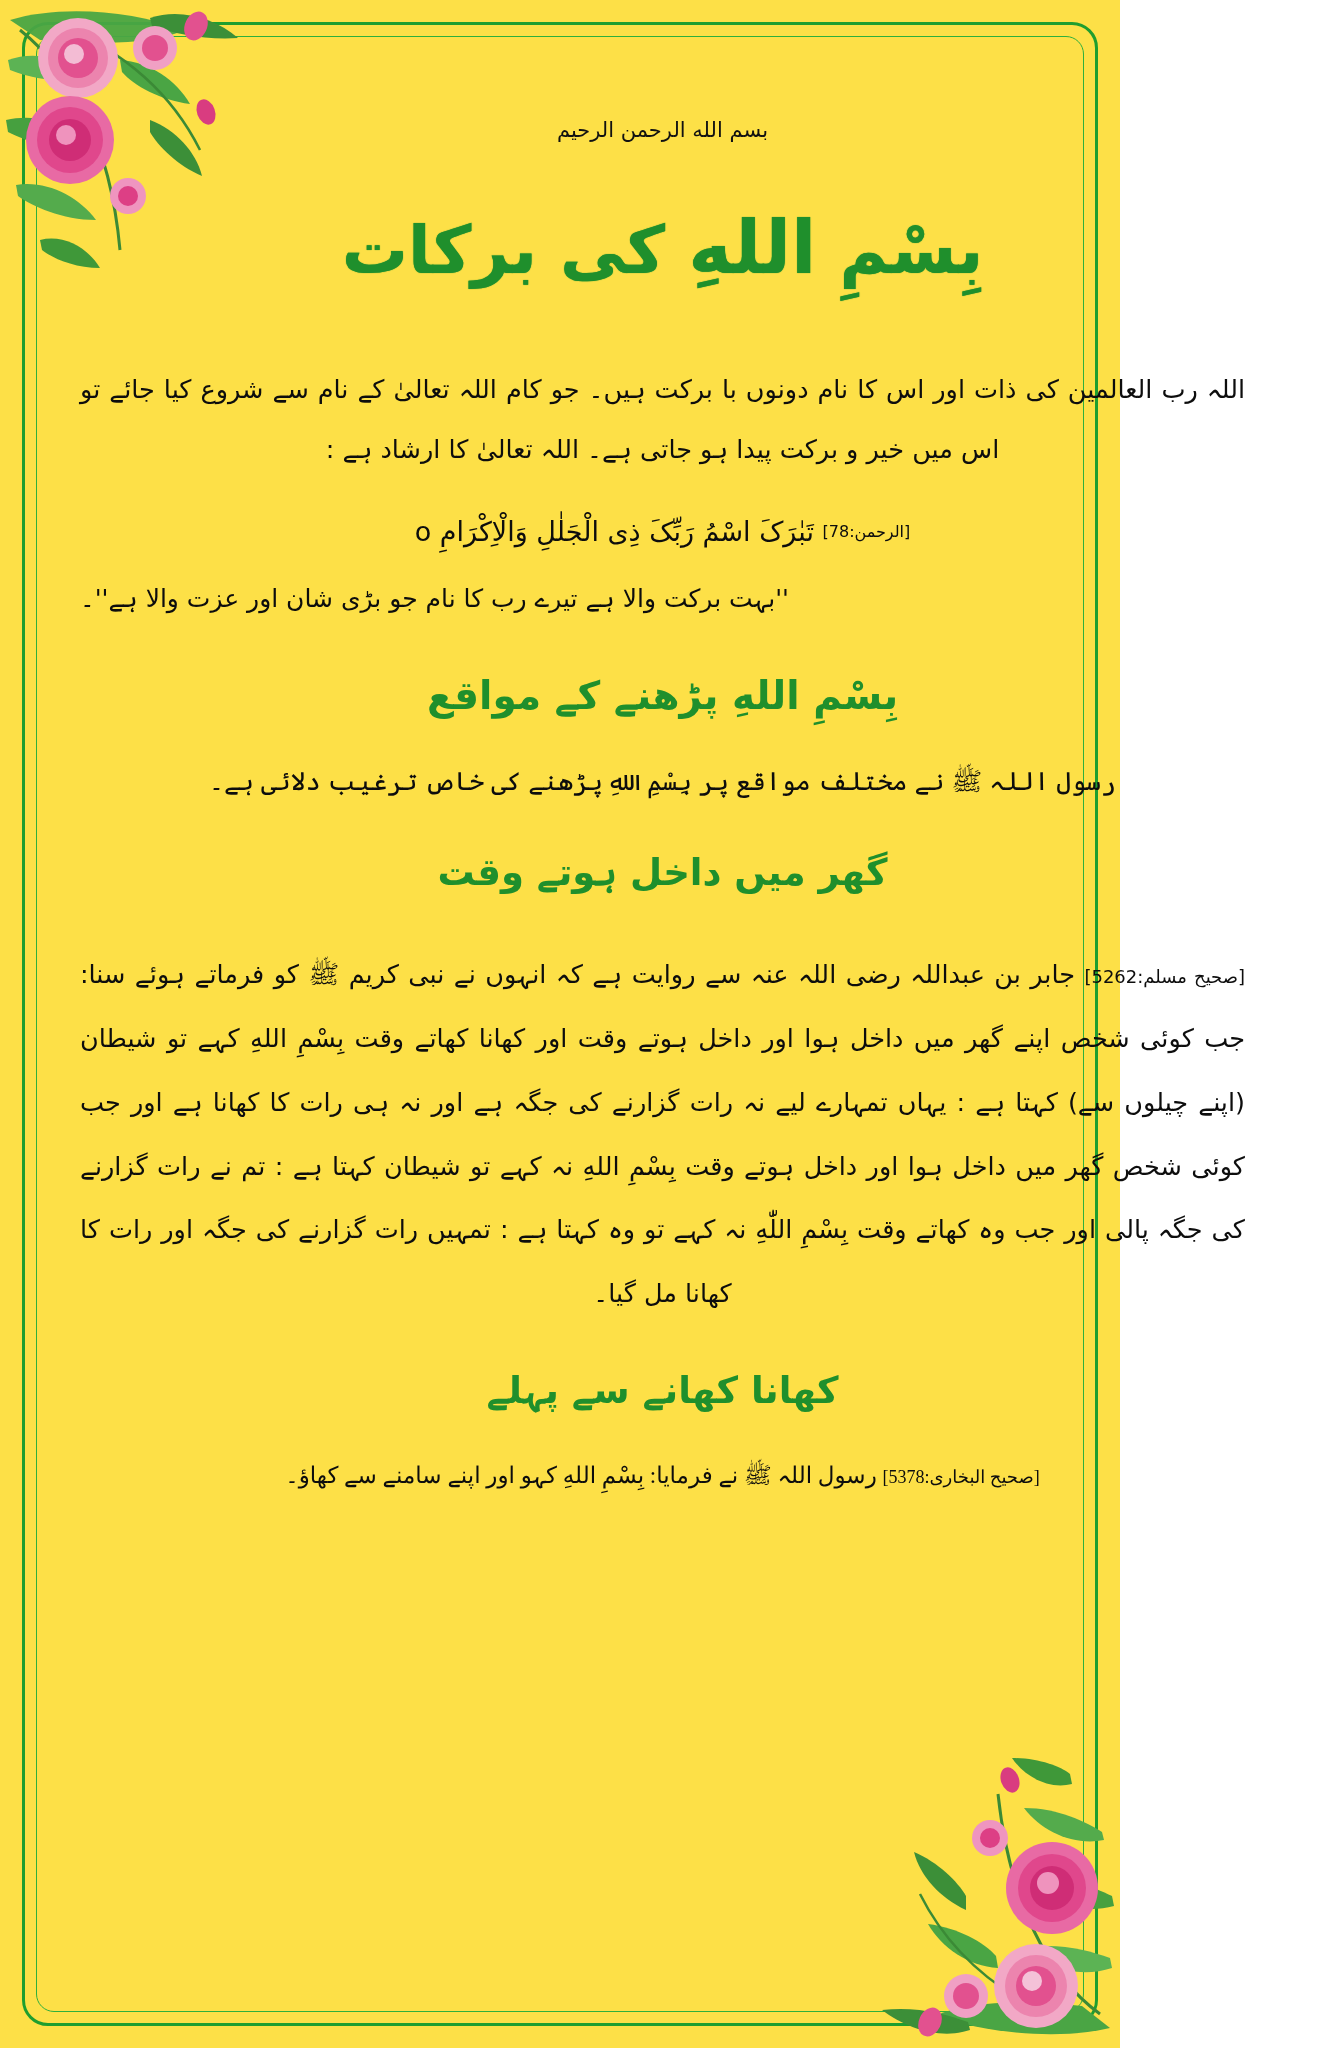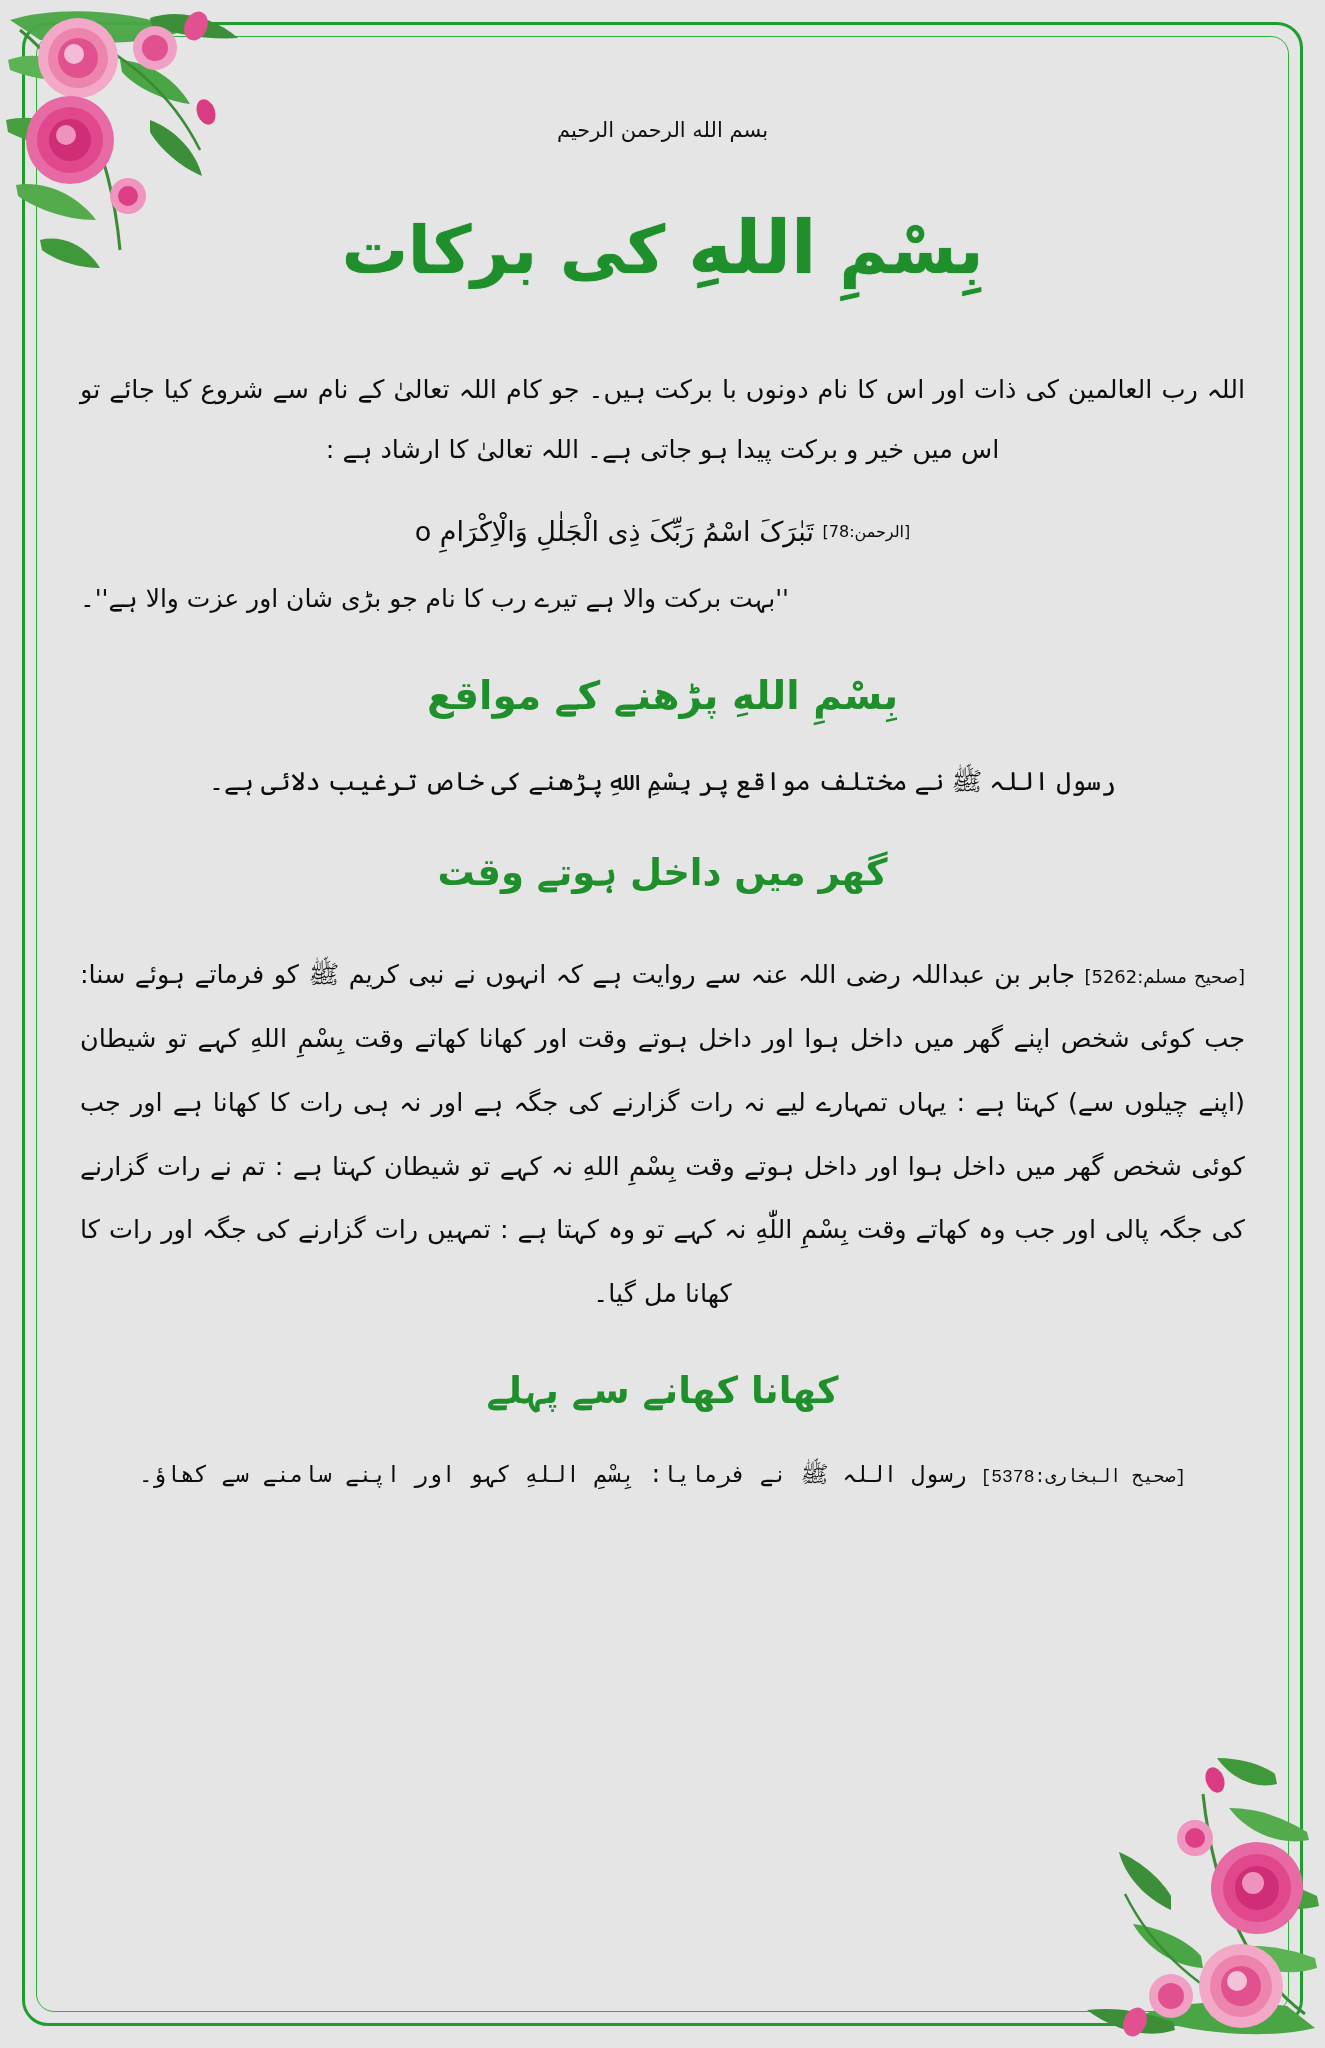--- a/index.html
+++ b/index.html
@@ -9,23 +9,23 @@
   }
   body {
     width: 1325px;
     height: 2048px;
     font-family: "Liberation Serif", serif;
     overflow: hidden;
   }
 
   .page {
     position: relative;
-    width: 1325px;
+    width: 1120px;
     height: 2048px;
-    background: #e5e5e5;
+    background: #fde047;
     box-sizing: border-box;
   }
 
   
   .frame-outer {
     position: absolute;
     left: 22px;
     top: 22px;
     right: 22px;
     bottom: 22px;
@@ -140,21 +140,21 @@
 
   .ref-inline {
     font-size: 18px;
   }
 
   .final-line {
     margin-top: 30px;
     text-align: center;
     font-size: 23px;
     color: #0d0d0d;
-    font-family: Liberation Mono, monospace;
+    font-family: Liberation Serif, serif;
     line-height: 2;
   }
 
   
   .floral {
     position: absolute;
     pointer-events: none;
   }
   .floral-tl { left: 0; top: 0; width: 270px; height: 290px; }
   .floral-br { right: 0; bottom: 0; width: 300px; height: 320px; }

